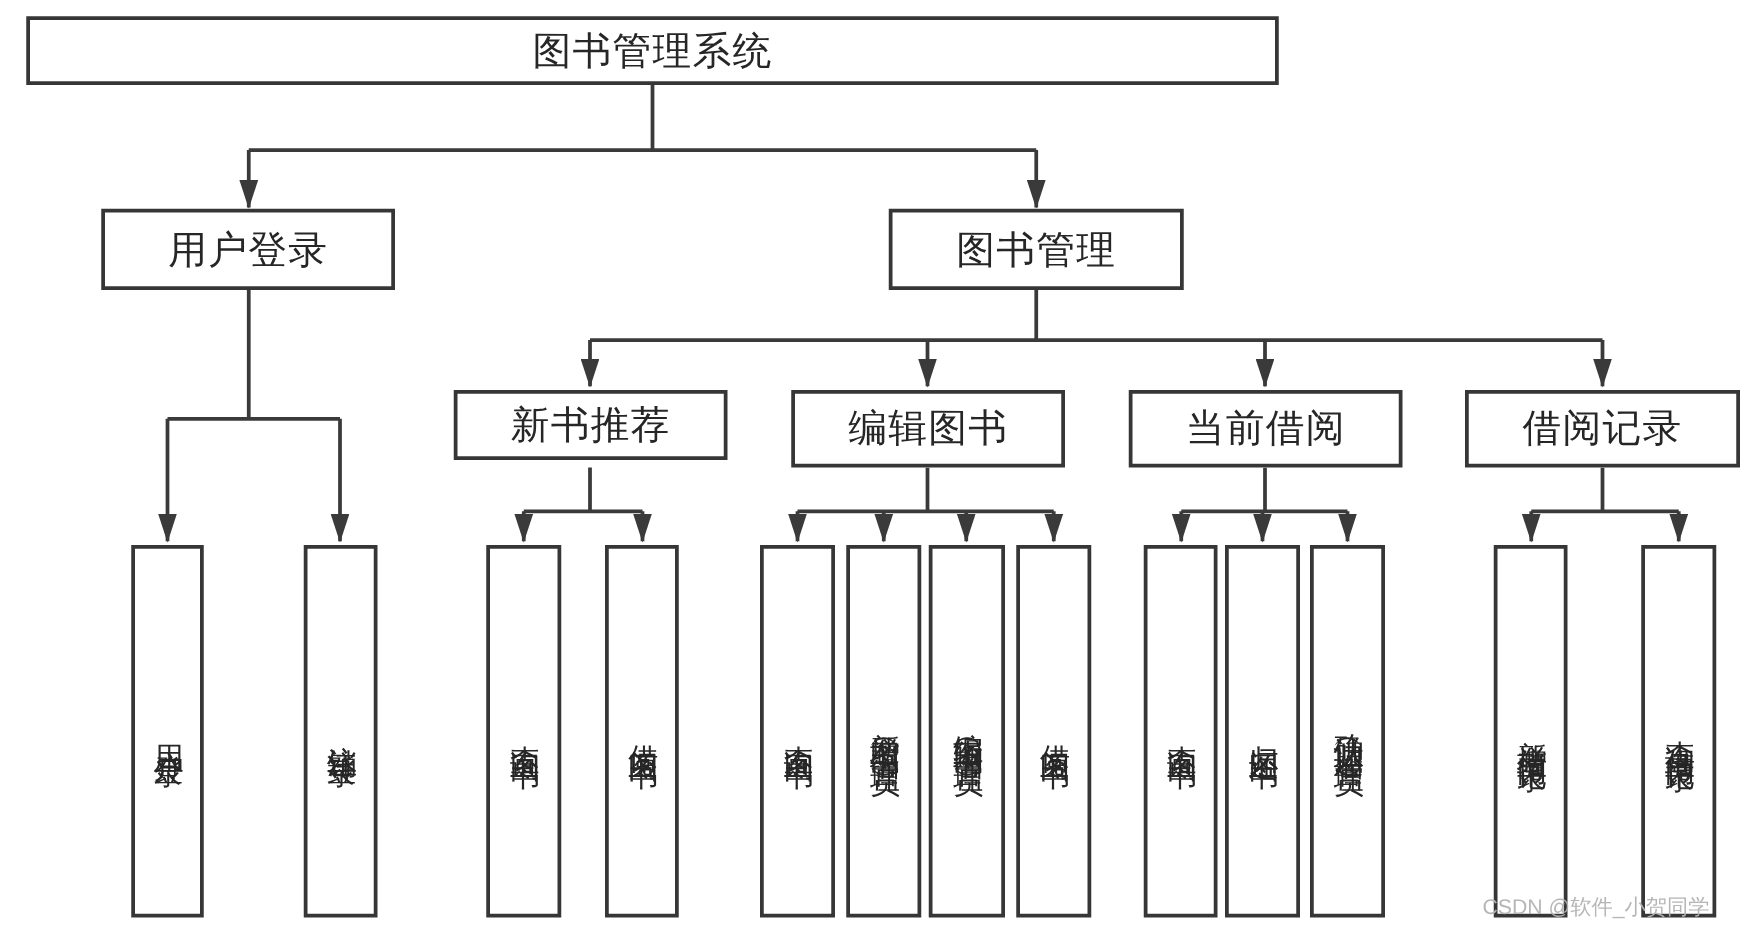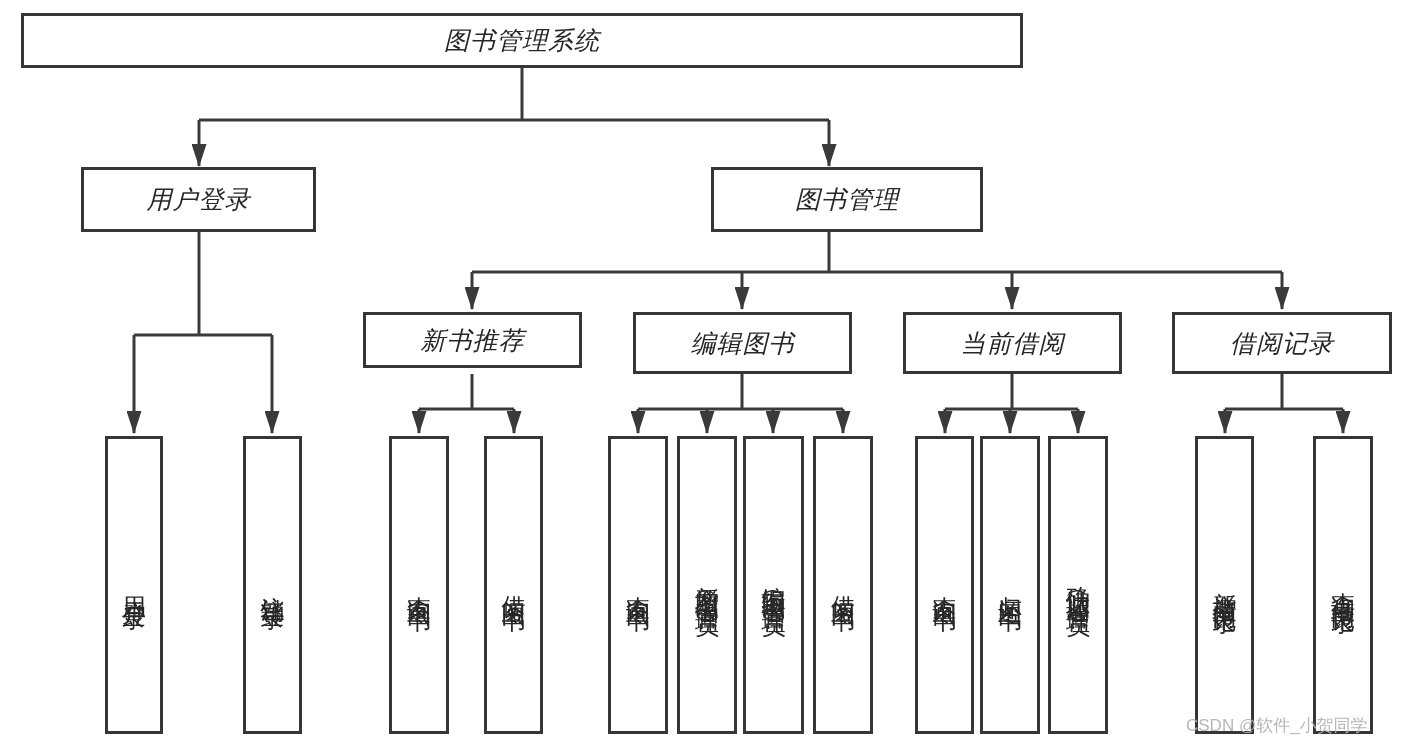--- a/index.html
+++ b/index.html
@@ -6,21 +6,21 @@
   .canvas{
     position:relative;width:1405px;height:747px;background:#ffffff;
     font-family:"Liberation Sans",sans-serif;overflow:hidden;
   }
   .wires{position:absolute;left:0;top:0;z-index:1;}
   .box{
     position:absolute;box-sizing:border-box;background:#ffffff;
     border:3px solid #363636;display:flex;align-items:center;justify-content:center;
     color:#262626;z-index:2;
   }
-  .box.h span{font-size:25px;letter-spacing:1px;white-space:nowrap;font-style:italic;}
+  .box.h span{font-size:31px;letter-spacing:1px;white-space:nowrap;}
   .box.v span{
     writing-mode:vertical-rl;text-orientation:mixed;
     font-size:24px;letter-spacing:4px;line-height:1;white-space:nowrap;
   }
   .watermark{
     position:absolute;left:1186px;top:714px;z-index:5;
     font-size:17px;color:rgba(178,178,178,0.95);white-space:nowrap;text-align:right;
   }
 </style>
 </head>
@@ -85,21 +85,21 @@
     </g>
   </svg>
 
   <div class="box h" style="left:21px;top:13px;width:1002px;height:55px">
     <span>图书管理系统</span>
   </div>
 
   <div class="box h" style="left:81px;top:167px;width:235px;height:65px">
     <span>用户登录</span>
   </div>
-  <div class="box h" style="left:711px;top:167px;width:272px;height:65px">
+  <div class="box h" style="left:711px;top:167px;width:236px;height:65px">
     <span>图书管理</span>
   </div>
 
   <div class="box h" style="left:363px;top:312px;width:219px;height:56px">
     <span>新书推荐</span>
   </div>
   <div class="box h" style="left:633px;top:312px;width:219px;height:62px">
     <span>编辑图书</span>
   </div>
   <div class="box h" style="left:903px;top:312px;width:219px;height:62px">

